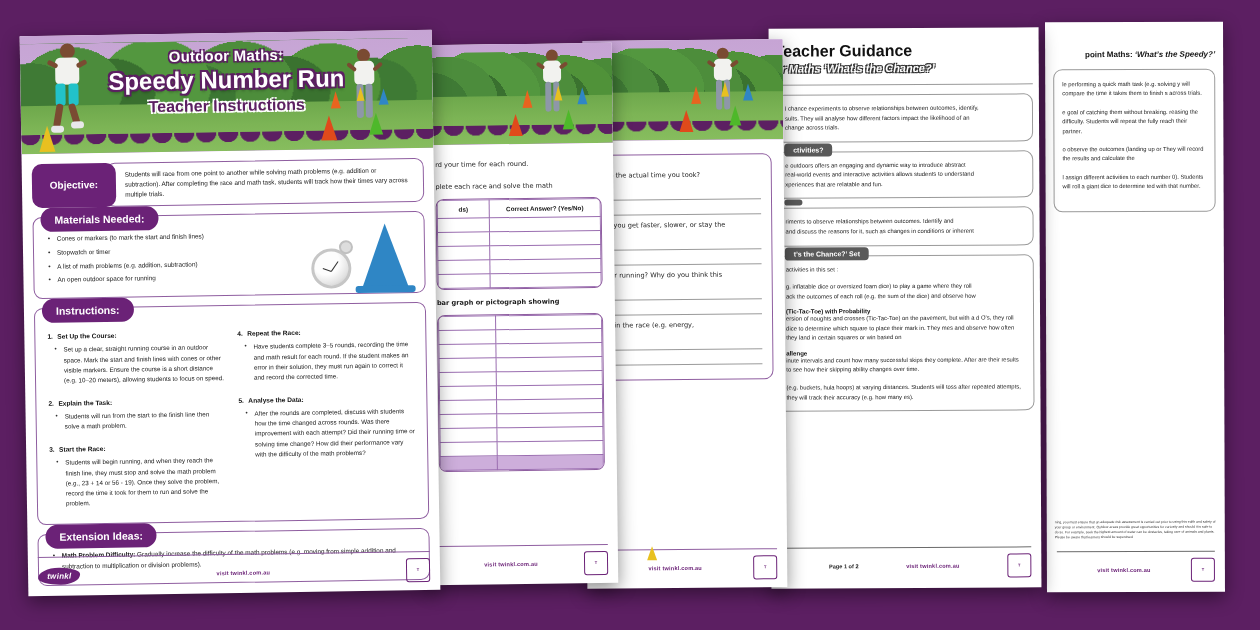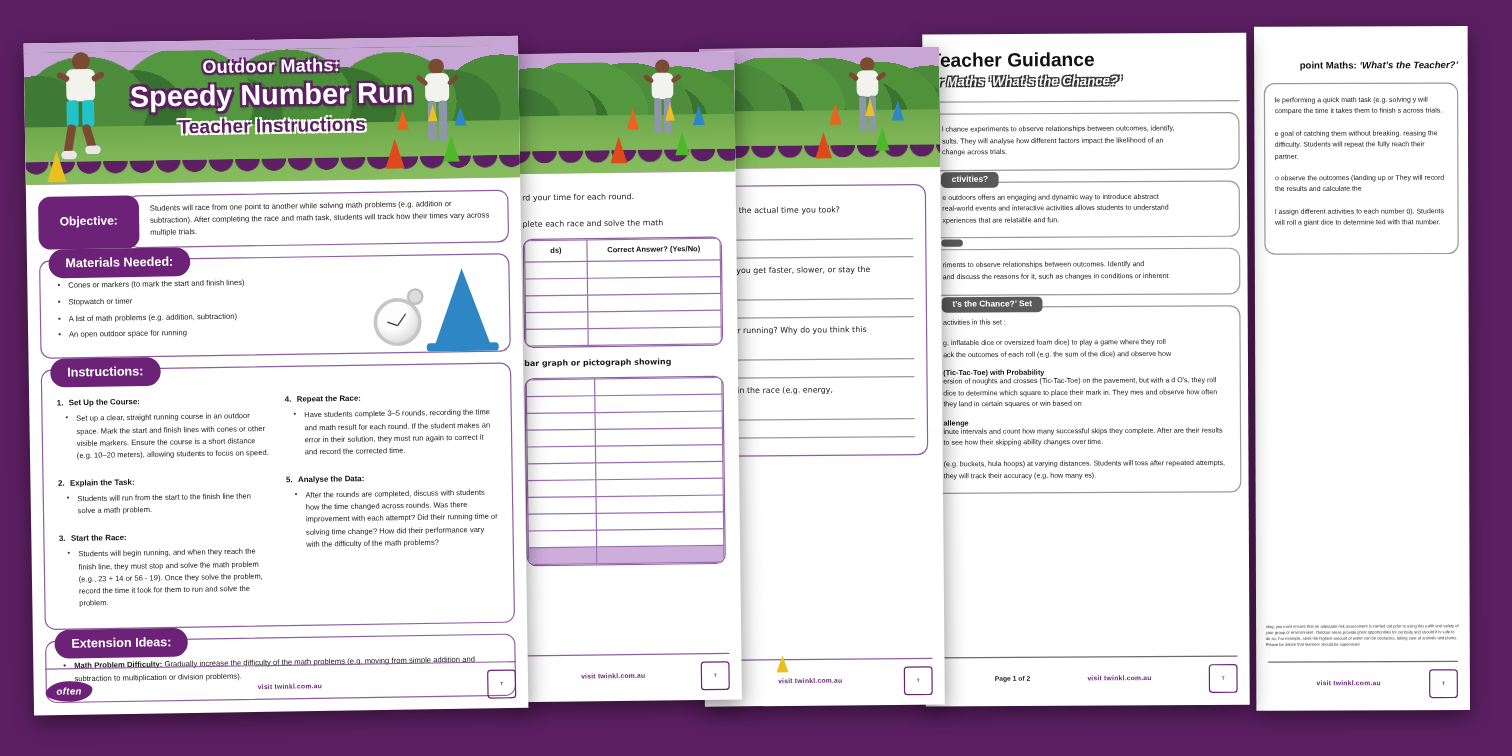--- a/index.html
+++ b/index.html
@@ -148,21 +148,21 @@
   .p5-small{font-size:3.4px;line-height:1.5;color:#333;margin:0 8px;}
 </style>
 </head>
 <body>
 
 <div class="stage">
 
   <div class="sheet" id="page5">
     <div class="p5-title">
       <span>point Maths:</span>
-      <i>‘What’s the Teacher?’</i>
+      <i>‘What’s the Speedy?’</i>
     </div>
     <div class="p5-card">
       <div class="p5-txt">le performing a quick math task (e.g. solving y will compare the time it takes them to finish s across trials.</div>
       <div class="p5-txt">e goal of catching them without breaking. reasing the difficulty. Students will repeat the fully reach their partner.</div>
       <div class="p5-txt">o observe the outcomes (landing up or They will record the results and calculate the</div>
       <div class="p5-txt">l assign different activities to each number 0). Students will roll a giant dice to determine ted with that number.</div>
     </div>
     <div style="position:absolute;left:0;right:0;bottom:52px;">
       <div class="p5-small">ning, you must ensure that an adequate risk assessment is carried out prior to using this ealth and safety of your group or environment. Outdoor areas provide great opportunities for curiosity and should it is safe to do so. For example, seek the highest amount of water can be obstacles, taking care of animals and plants. Please be aware that learners should be supervised</div>
     </div>
@@ -521,21 +521,21 @@
           <ul class="bul ext">
             <li>
               <b>Math Problem Difficulty:</b><span> Gradually increase the difficulty of the math problems (e.g. moving from simple addition and subtraction to multiplication or division problems).</span>
             </li>
           </ul>
         </div>
       </div>
     </div>
 
     <div class="footer">
-      <span class="twinkl-logo">often</span>
+      <span class="twinkl-logo">twinkl</span>
       <span class="visit">visit twinkl.com.au</span>
       <span class="badge">
           <span class="b-in">T</span>
         </span>
     </div>
   </div>
 
 </div>
 
 </body></html>

